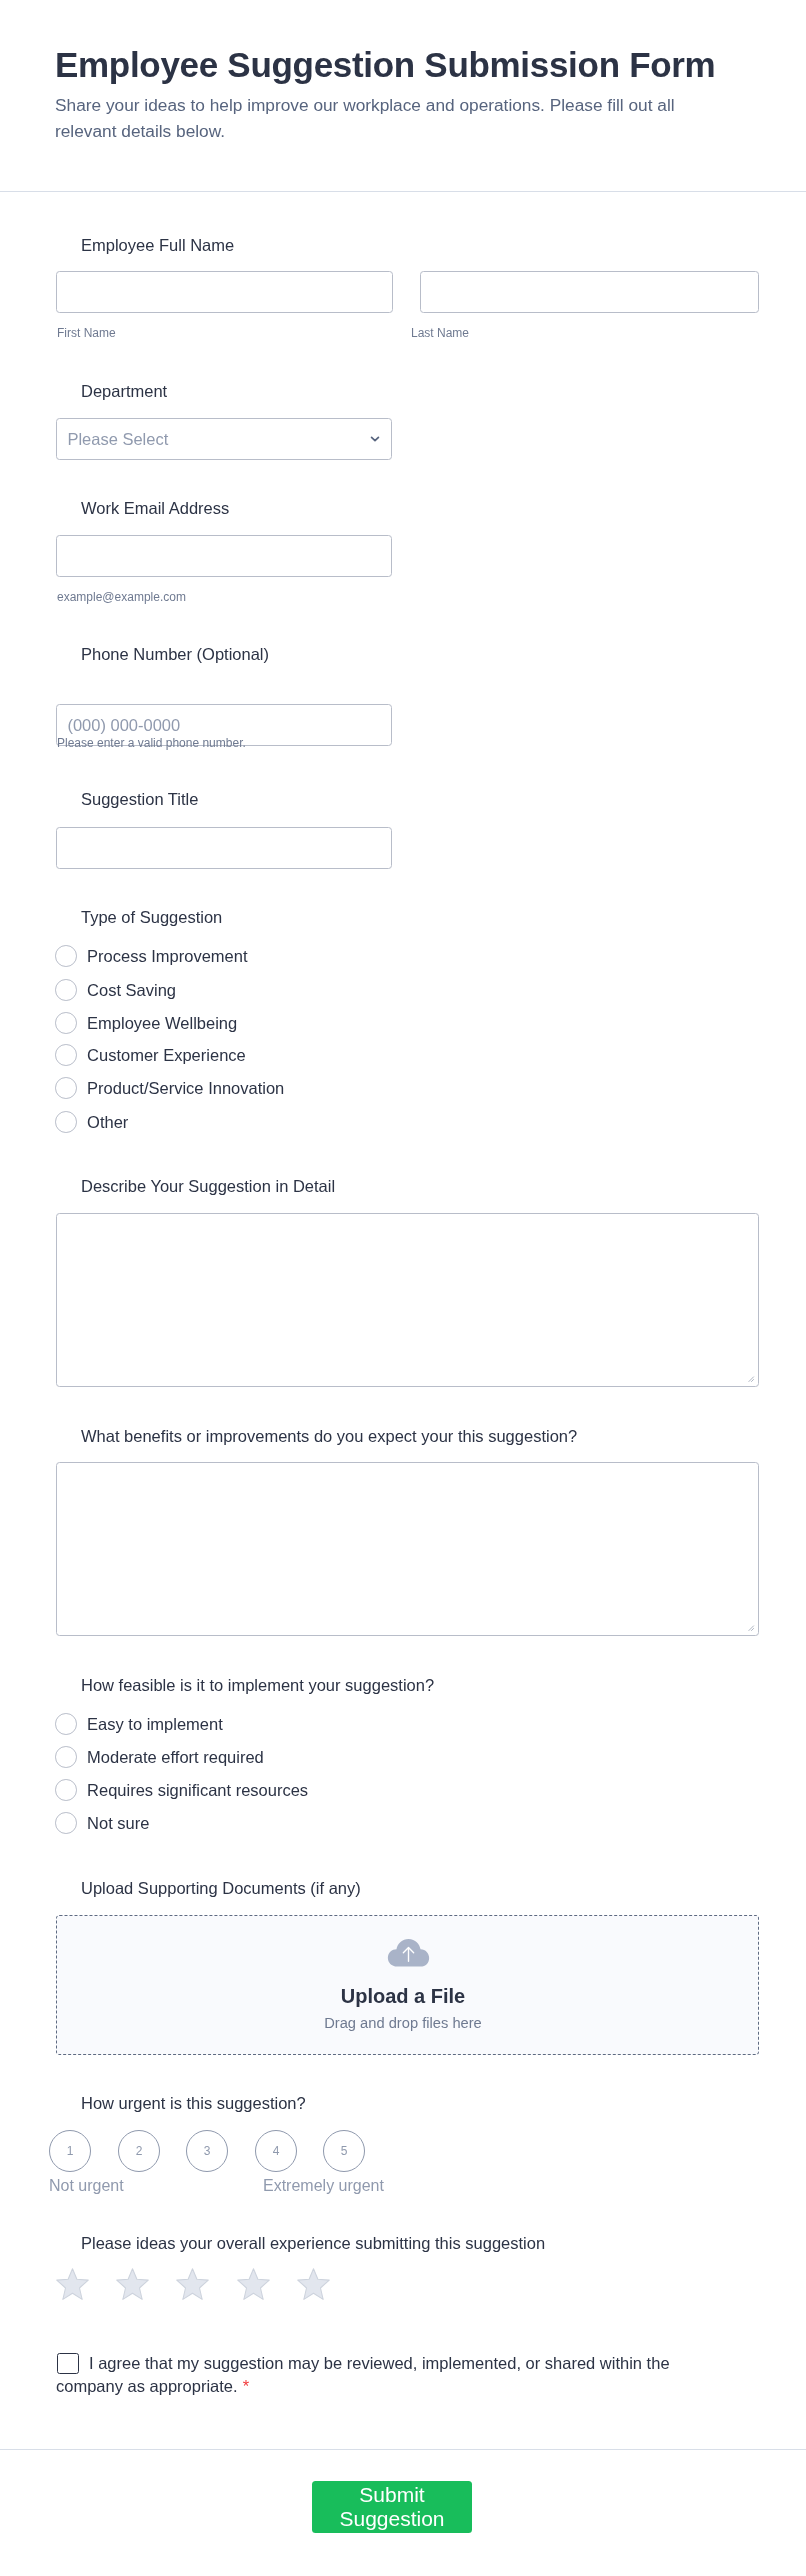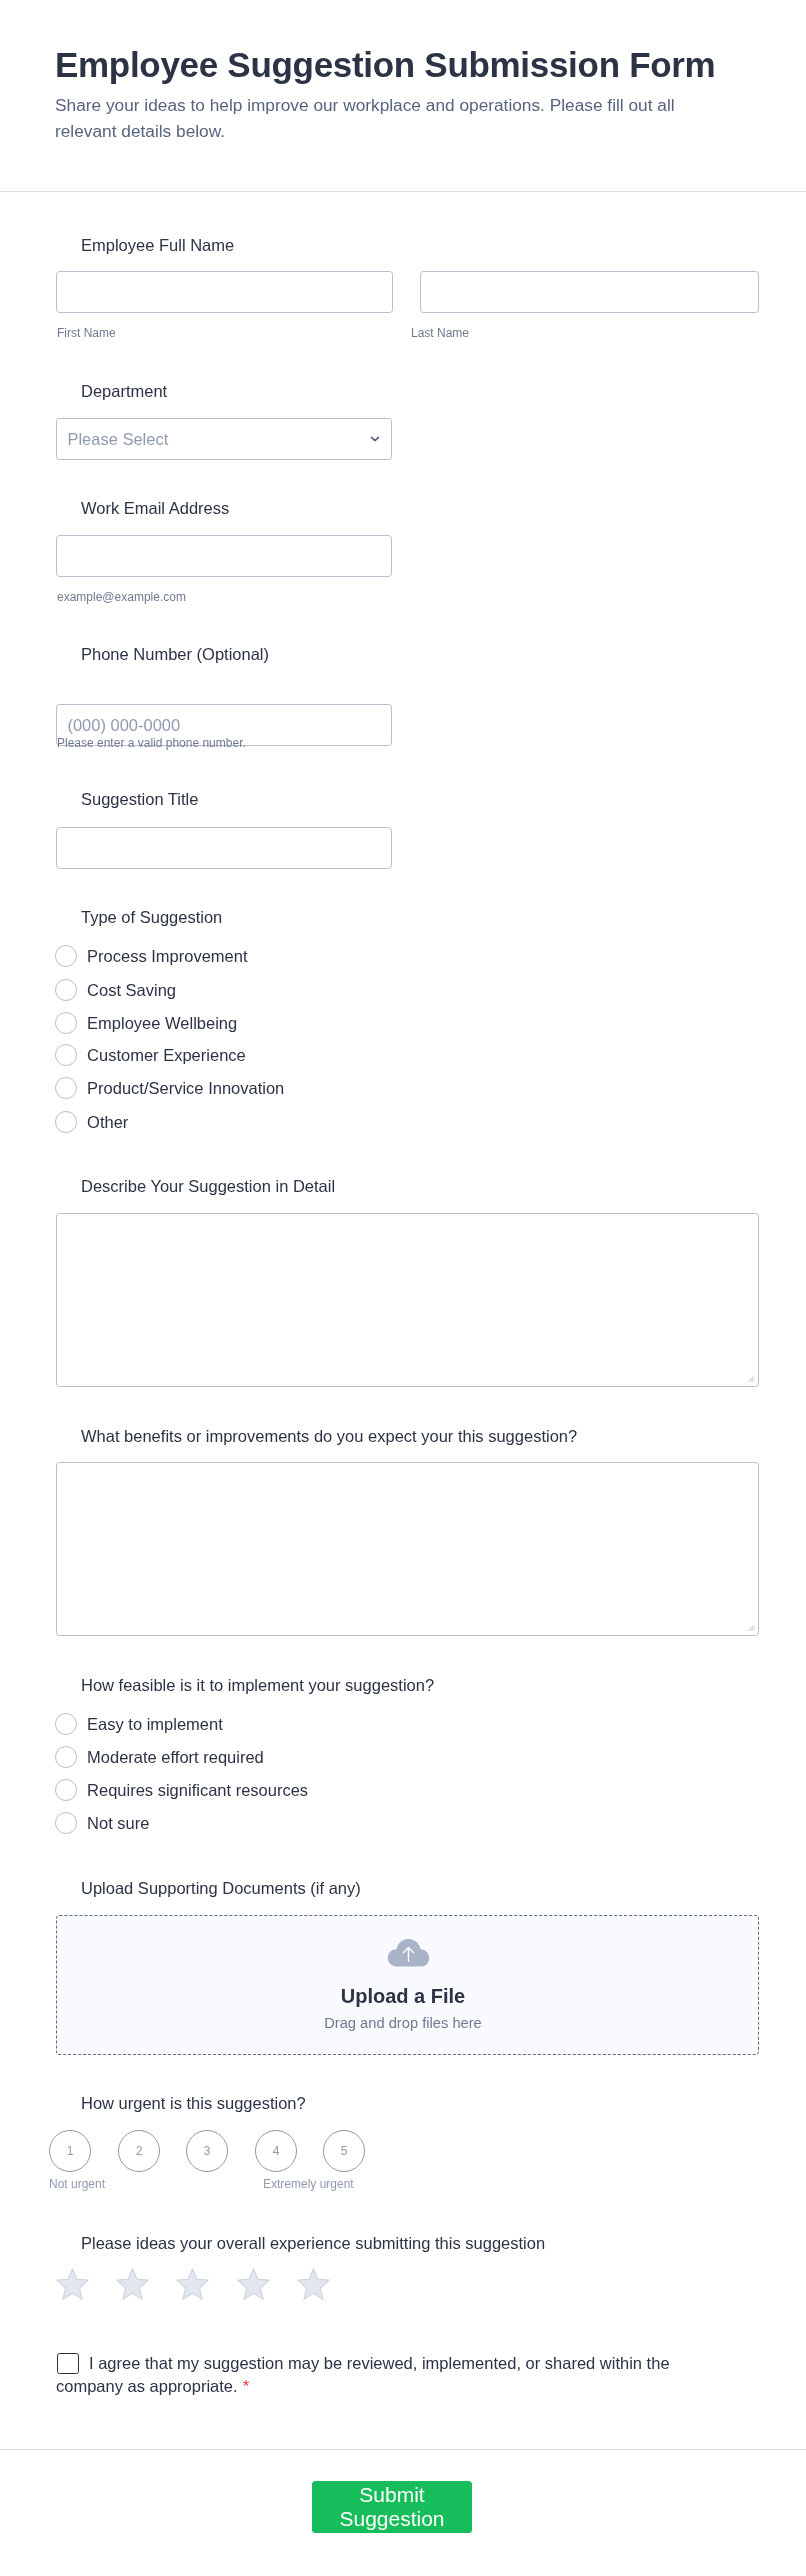--- a/index.html
+++ b/index.html
@@ -24,21 +24,21 @@
     .radio-row { left: 55px; height: 22.5px; display: flex; align-items: center; }
     .radio { width: 21.7px; height: 21.7px; border: 1.3px solid #B8BDC9; border-radius: 50%; background: #fff; flex: none; }
     .radio-label { margin-left: 10.4px; font-size: 16.5px; color: #2C3345; white-space: nowrap; }
 
     .dropzone { left: 56px; top: 1915px; width: 703px; height: 140px; border: 1.3px dashed #5F6B82; border-radius: 3.5px; background: #F9FAFD; }
     .cloud { left: 387px; top: 1938px; width: 43px; height: 29.5px; }
     .upload-title { left: 0; width: 806px; top: 1985px; text-align: center; font-size: 20px; font-weight: 700; color: #2C3345; }
     .upload-sub { left: 0; width: 806px; top: 2015px; text-align: center; font-size: 14.7px; color: #6F7A91; }
 
     .scale-circle { width: 42px; height: 42px; border: 1.3px solid #8F99AD; border-radius: 50%; background: #fff; display: flex; align-items: center; justify-content: center; font-size: 12px; color: #8F99AD; }
-    .scale-caption { font-size: 12px; color: #909AAE; white-space: nowrap; }
+    .scale-caption { font-size: 16px; color: #909AAE; white-space: nowrap; }
 
     .star { width: 35px; height: 35px; }
 
     .checkbox { left: 57px; top: 2353px; width: 21.7px; height: 21px; border: 1.7px solid #2C3345; border-radius: 2.6px; background: #fff; }
     .consent { left: 56px; top: 2352px; width: 659px; font-size: 16.5px; line-height: 23.4px; color: #2C3345; text-indent: 33px; }
     .required { color: #F23A3C; margin-left: 5.2px; }
 
     .submit { left: 312px; top: 2481px; width: 160px; height: 52px; background: #18BD5B; border-radius: 3.5px; border: none; color: #fff; font-size: 21px; display: flex; align-items: center; justify-content: center; font-family: "Liberation Sans", sans-serif; }
   </style>
 </head>

